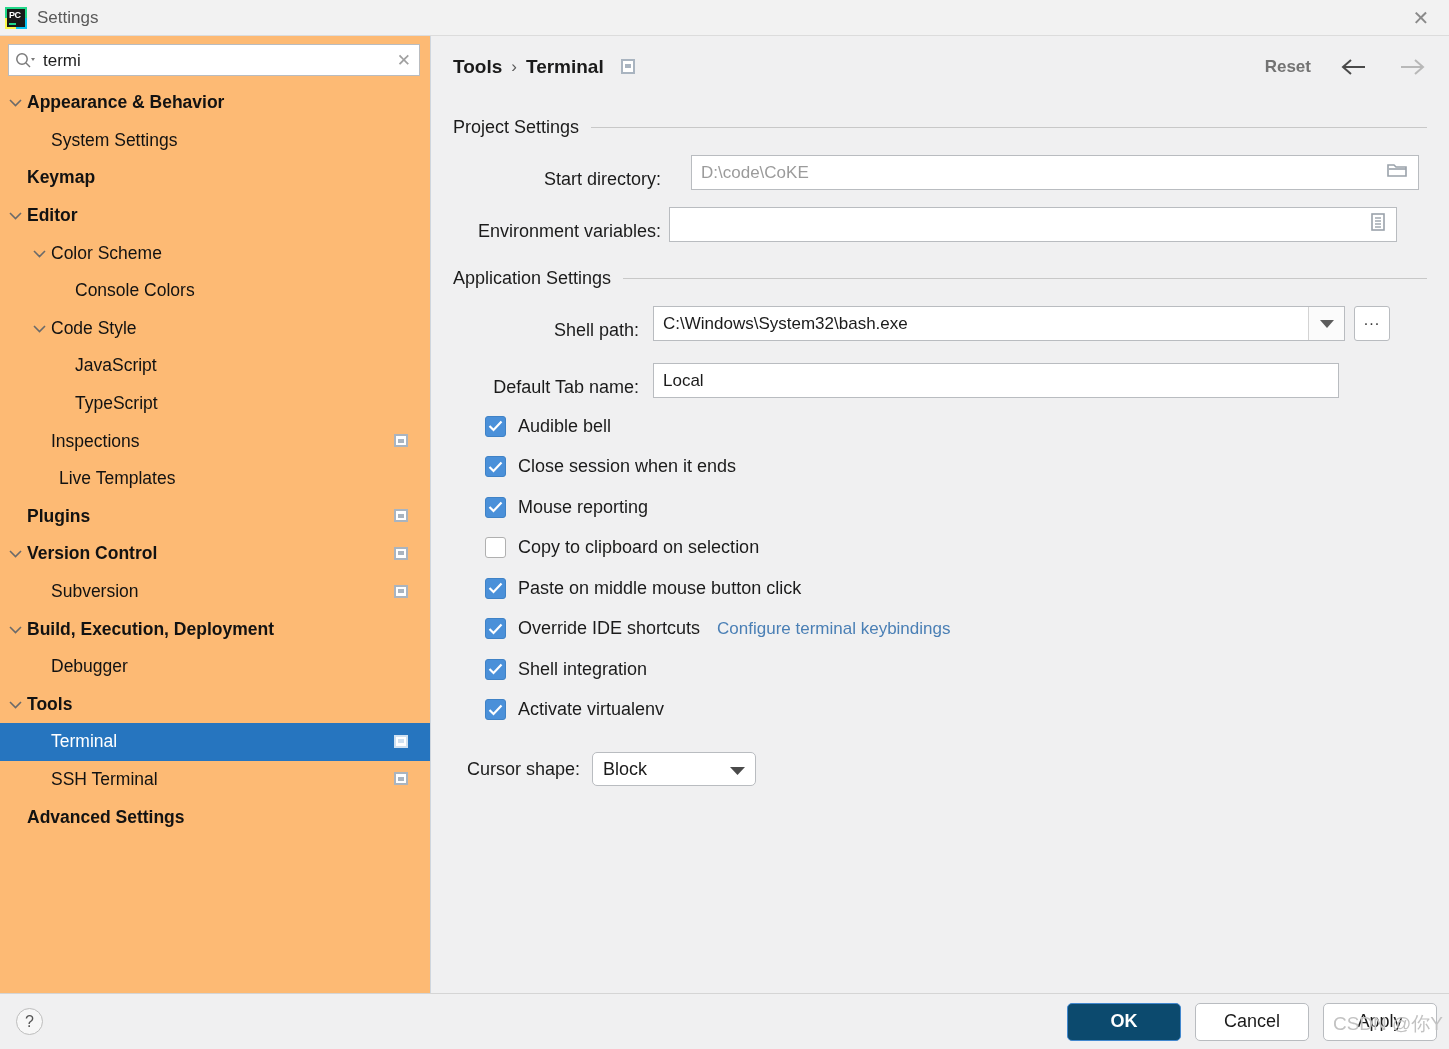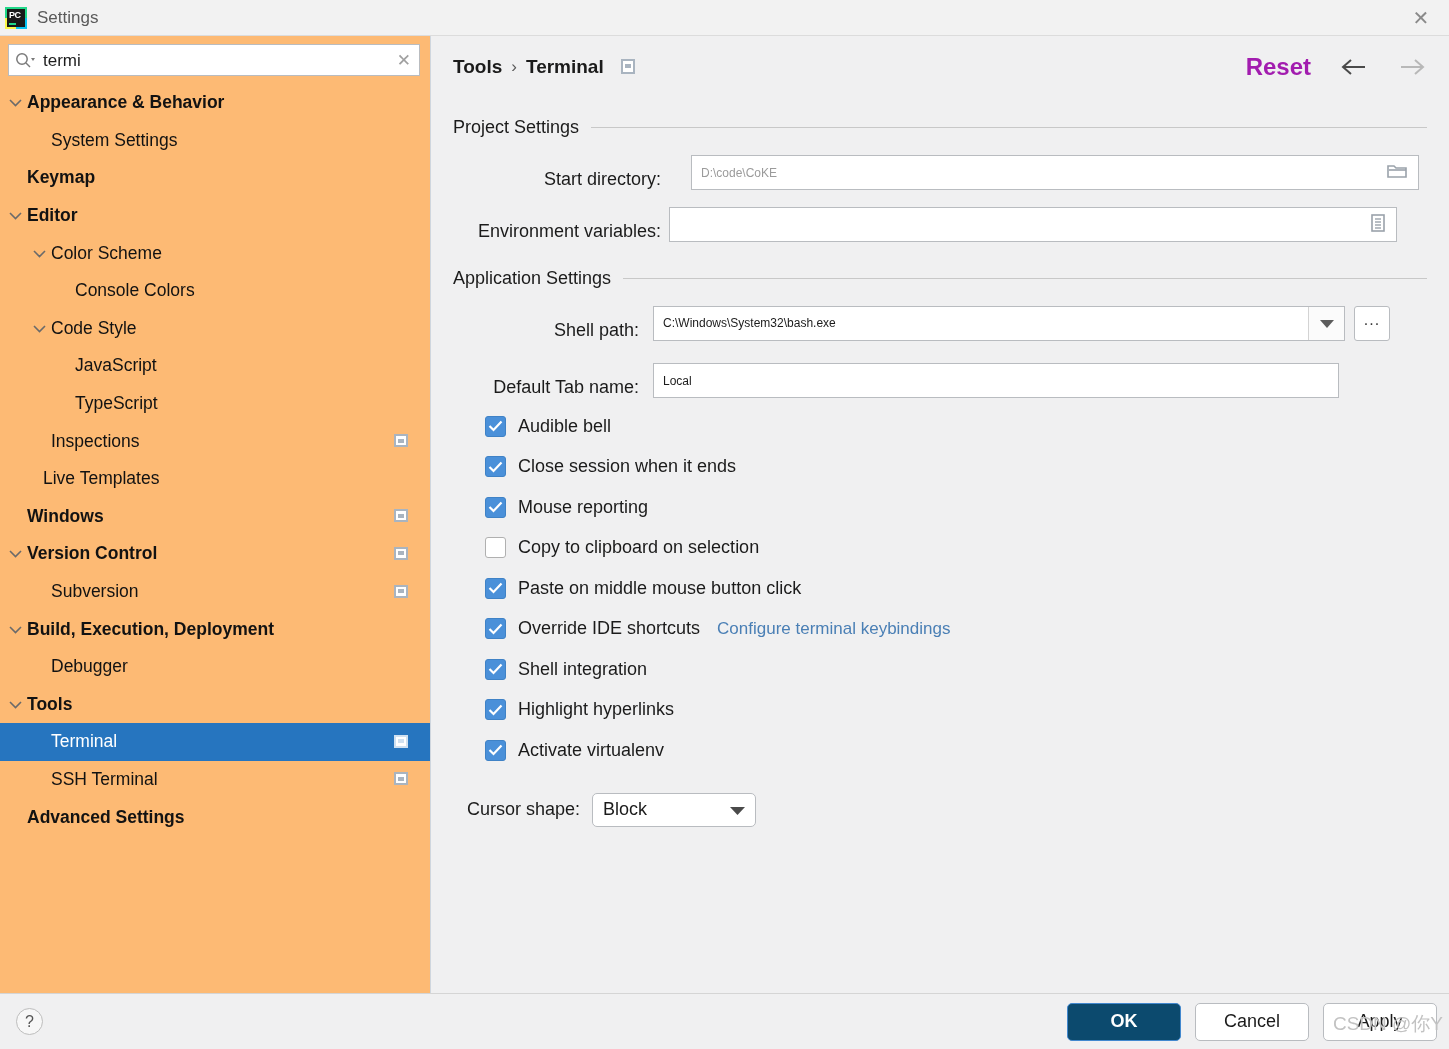--- a/index.html
+++ b/index.html
@@ -98,35 +98,35 @@
     height: 55px; display: flex; align-items: center; padding-top: 6px;
   }
   .crumb { font-size: 19px; font-weight: bold; color: #1b1b1b; }
   .crumb-sep { font-size: 17px; color: #5a5a5a; margin: 0 9px; }
   .crumb-badge {
     width: 14px; height: 15px; border: 2px solid #a9b4c0; background: #fff;
     margin-left: 17px;
   }
   .crumb-badge i { display: block; width: 6px; height: 4px; background: #a9b4c0; margin: 3px auto 0; }
   .crumb-spacer { flex: 1 1 auto; }
-  .reset-link { font-size: 24px; font-weight: bold; color: #a21caf; }
+  .reset-link { font-size: 17px; font-weight: bold; color: #737373; }
   .nav-arrow { margin-left: 28px; display: flex; align-items: center; }
 
   .section { margin-top: 26px; display: flex; align-items: center; }
   .section-title { font-size: 18px; color: #1b1b1b; white-space: nowrap; }
   .section-rule { flex: 1 1 auto; height: 1px; background: #c8c8c8; margin-left: 12px; }
 
   .field-row { display: flex; align-items: flex-end; margin-top: 17px; }
   .field-label {
     font-size: 18px; color: #1b1b1b; text-align: right; flex: 0 0 auto;
   }
   .ctl {
     background: #fff; border: 1px solid #b9bcc0; height: 35px;
     display: flex; align-items: center; padding: 0 6px 0 9px;
-    font-size: 12px; color: #1b1b1b;
+    font-size: 17px; color: #1b1b1b;
   }
   .ctl .val { flex: 1 1 auto; white-space: nowrap; overflow: hidden; }
   .ctl .val.placeholder { color: #9b9b9b; }
 
   .folder-icon { flex: 0 0 auto; margin-right: 4px; }
   .envlist-icon { flex: 0 0 auto; margin-right: 2px; }
 
   .combo { display: flex; align-items: stretch; }
   .combo .arrow-btn {
     width: 36px; border-left: 1px solid #d3d3d3; background: #fbfbfb;
@@ -268,27 +268,27 @@
             <span class="tree-chev empty" style="color: rgb(106, 106, 106);"></span>
             <span class="tree-label">TypeScript</span>
           </div>
           <div class="tree-row" style="padding-left: 32px;">
             <span class="tree-chev empty" style="color: rgb(106, 106, 106);"></span>
             <span class="tree-label">Inspections</span>
             <span class="tree-badge">
               <i></i>
             </span>
           </div>
-          <div class="tree-row" style="padding-left: 24px;">
+          <div class="tree-row" style="padding-left: 40px;">
             <span class="tree-chev empty" style="color: rgb(106, 106, 106);"></span>
             <span class="tree-label">Live Templates</span>
           </div>
           <div class="tree-row bold" style="padding-left: 8px;">
             <span class="tree-chev empty" style="color: rgb(106, 106, 106);"></span>
-            <span class="tree-label">Windows</span>
+            <span class="tree-label">Plugins</span>
             <span class="tree-badge">
               <i></i>
             </span>
           </div>
           <div class="tree-row bold" style="padding-left: 8px;">
             <span class="tree-chev" style="color: rgb(106, 106, 106);">
               <svg width="13" height="9" viewBox="0 0 13 9">
                 <polyline points="1,2 6.5,7.5 12,2" fill="none" stroke="currentColor" stroke-width="1.6"></polyline>
               </svg>
             </span>
@@ -482,28 +482,20 @@
               </svg>
             </span>
             <span class="check-label">Shell integration</span>
           </div>
           <div class="check-row">
             <span class="cbox on">
               <svg width="15" height="12" viewBox="0 0 15 12">
                 <polyline points="1.5,6 5.5,10 13.5,1.5" fill="none" stroke="#ffffff" stroke-width="2.2"></polyline>
               </svg>
             </span>
-            <span class="check-label">Highlight hyperlinks</span>
-          </div>
-          <div class="check-row">
-            <span class="cbox on">
-              <svg width="15" height="12" viewBox="0 0 15 12">
-                <polyline points="1.5,6 5.5,10 13.5,1.5" fill="none" stroke="#ffffff" stroke-width="2.2"></polyline>
-              </svg>
-            </span>
             <span class="check-label">Activate virtualenv</span>
           </div>
         </div>
 
       <div class="cursor-row">
         <span class="field-label">Cursor shape:</span>
         <span class="cursor-combo">
           <span class="val">Block</span>
           <span>
             <svg width="15" height="9" viewBox="0 0 15 9">

